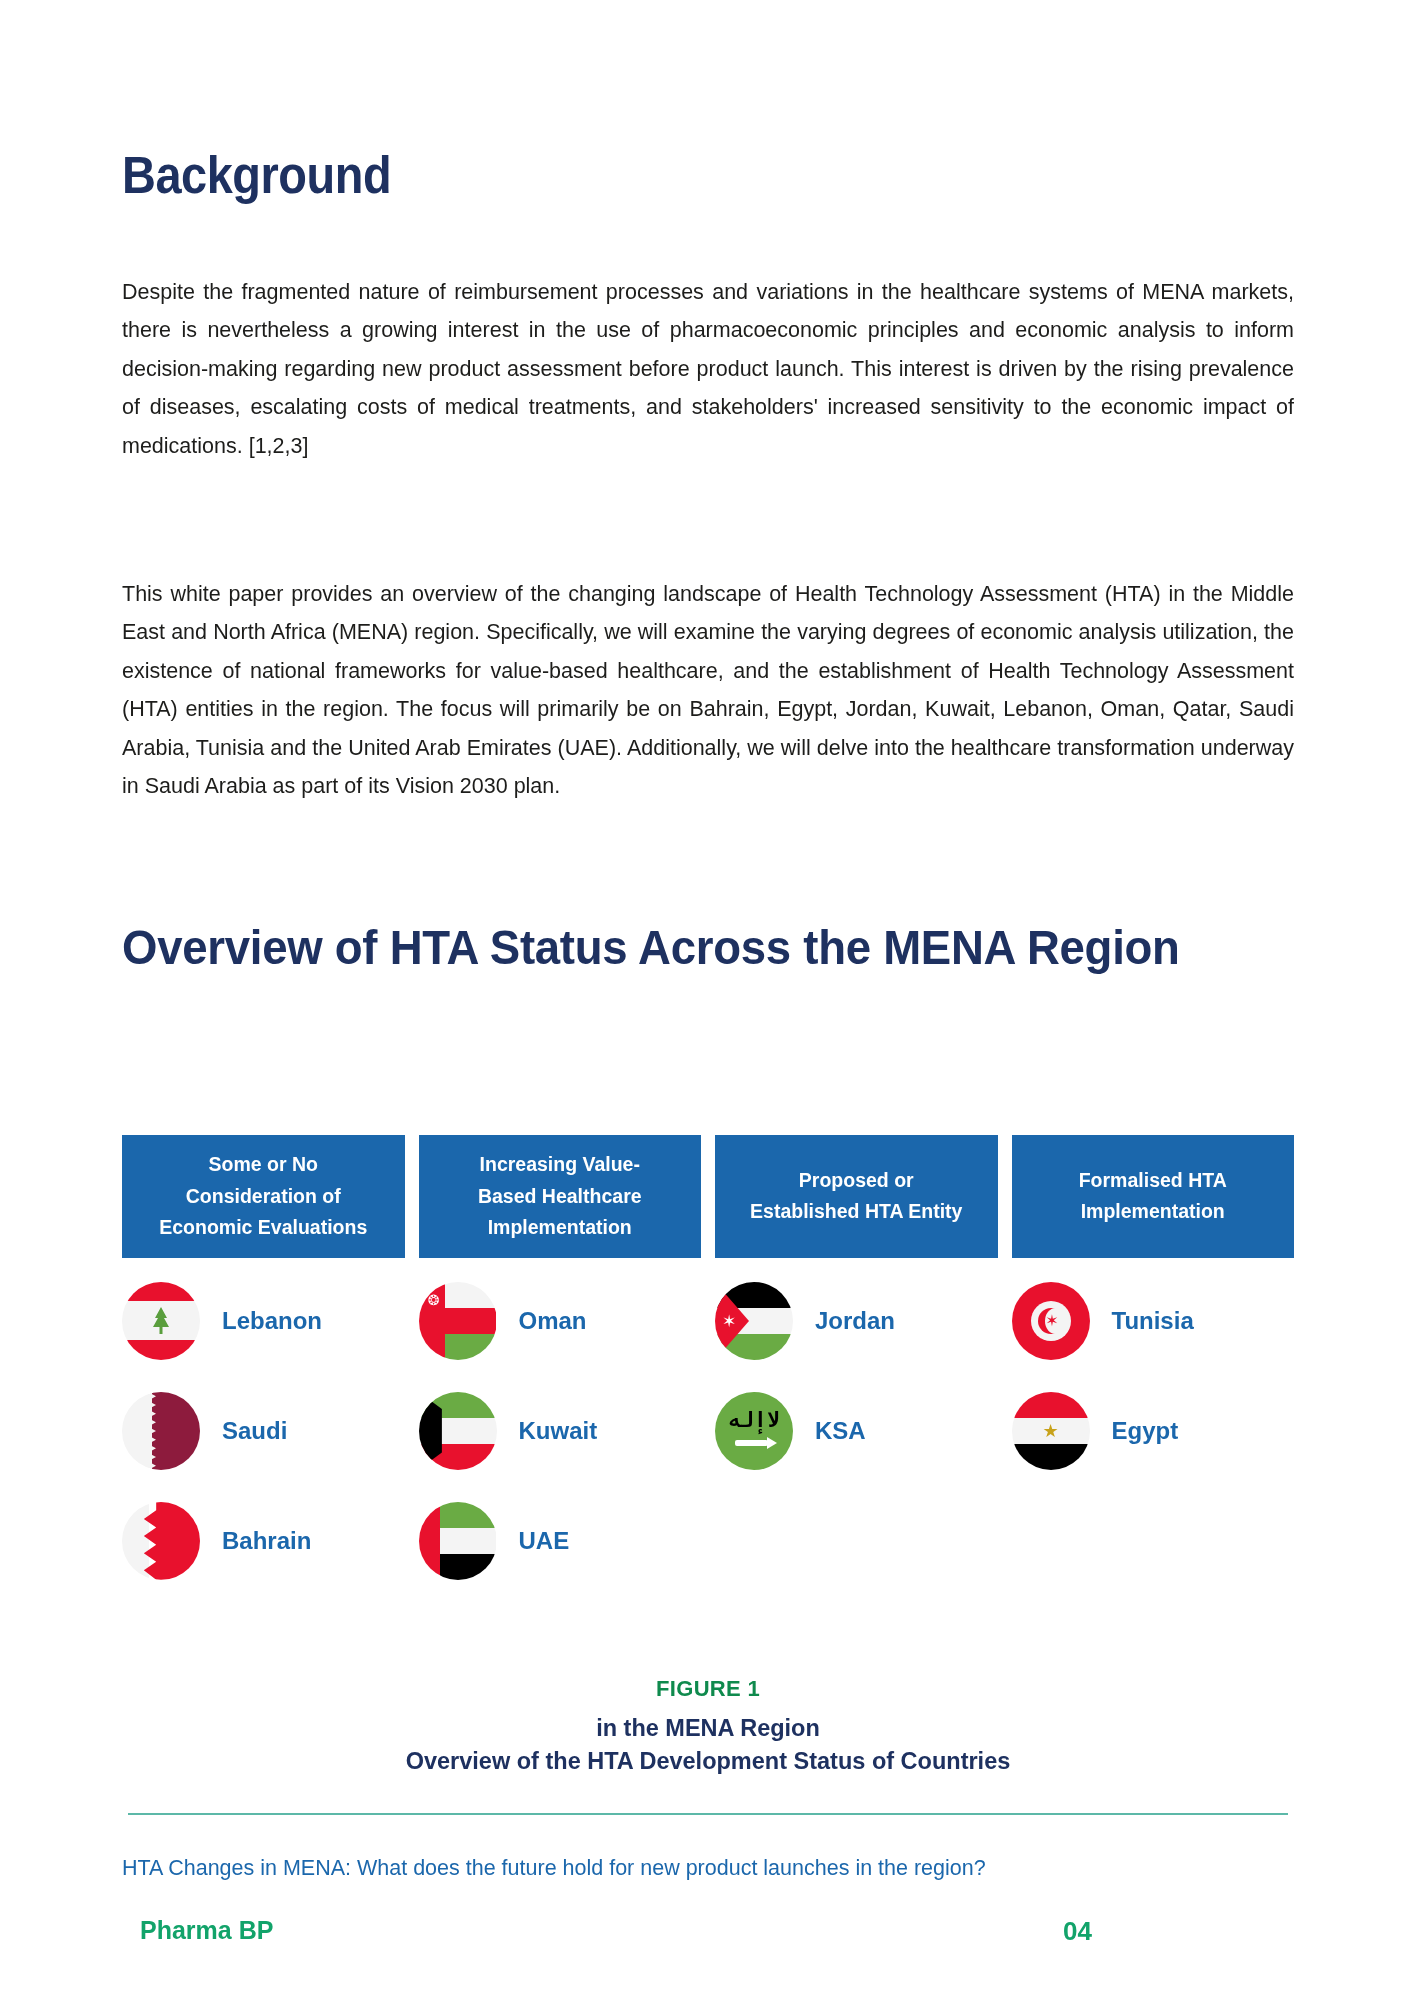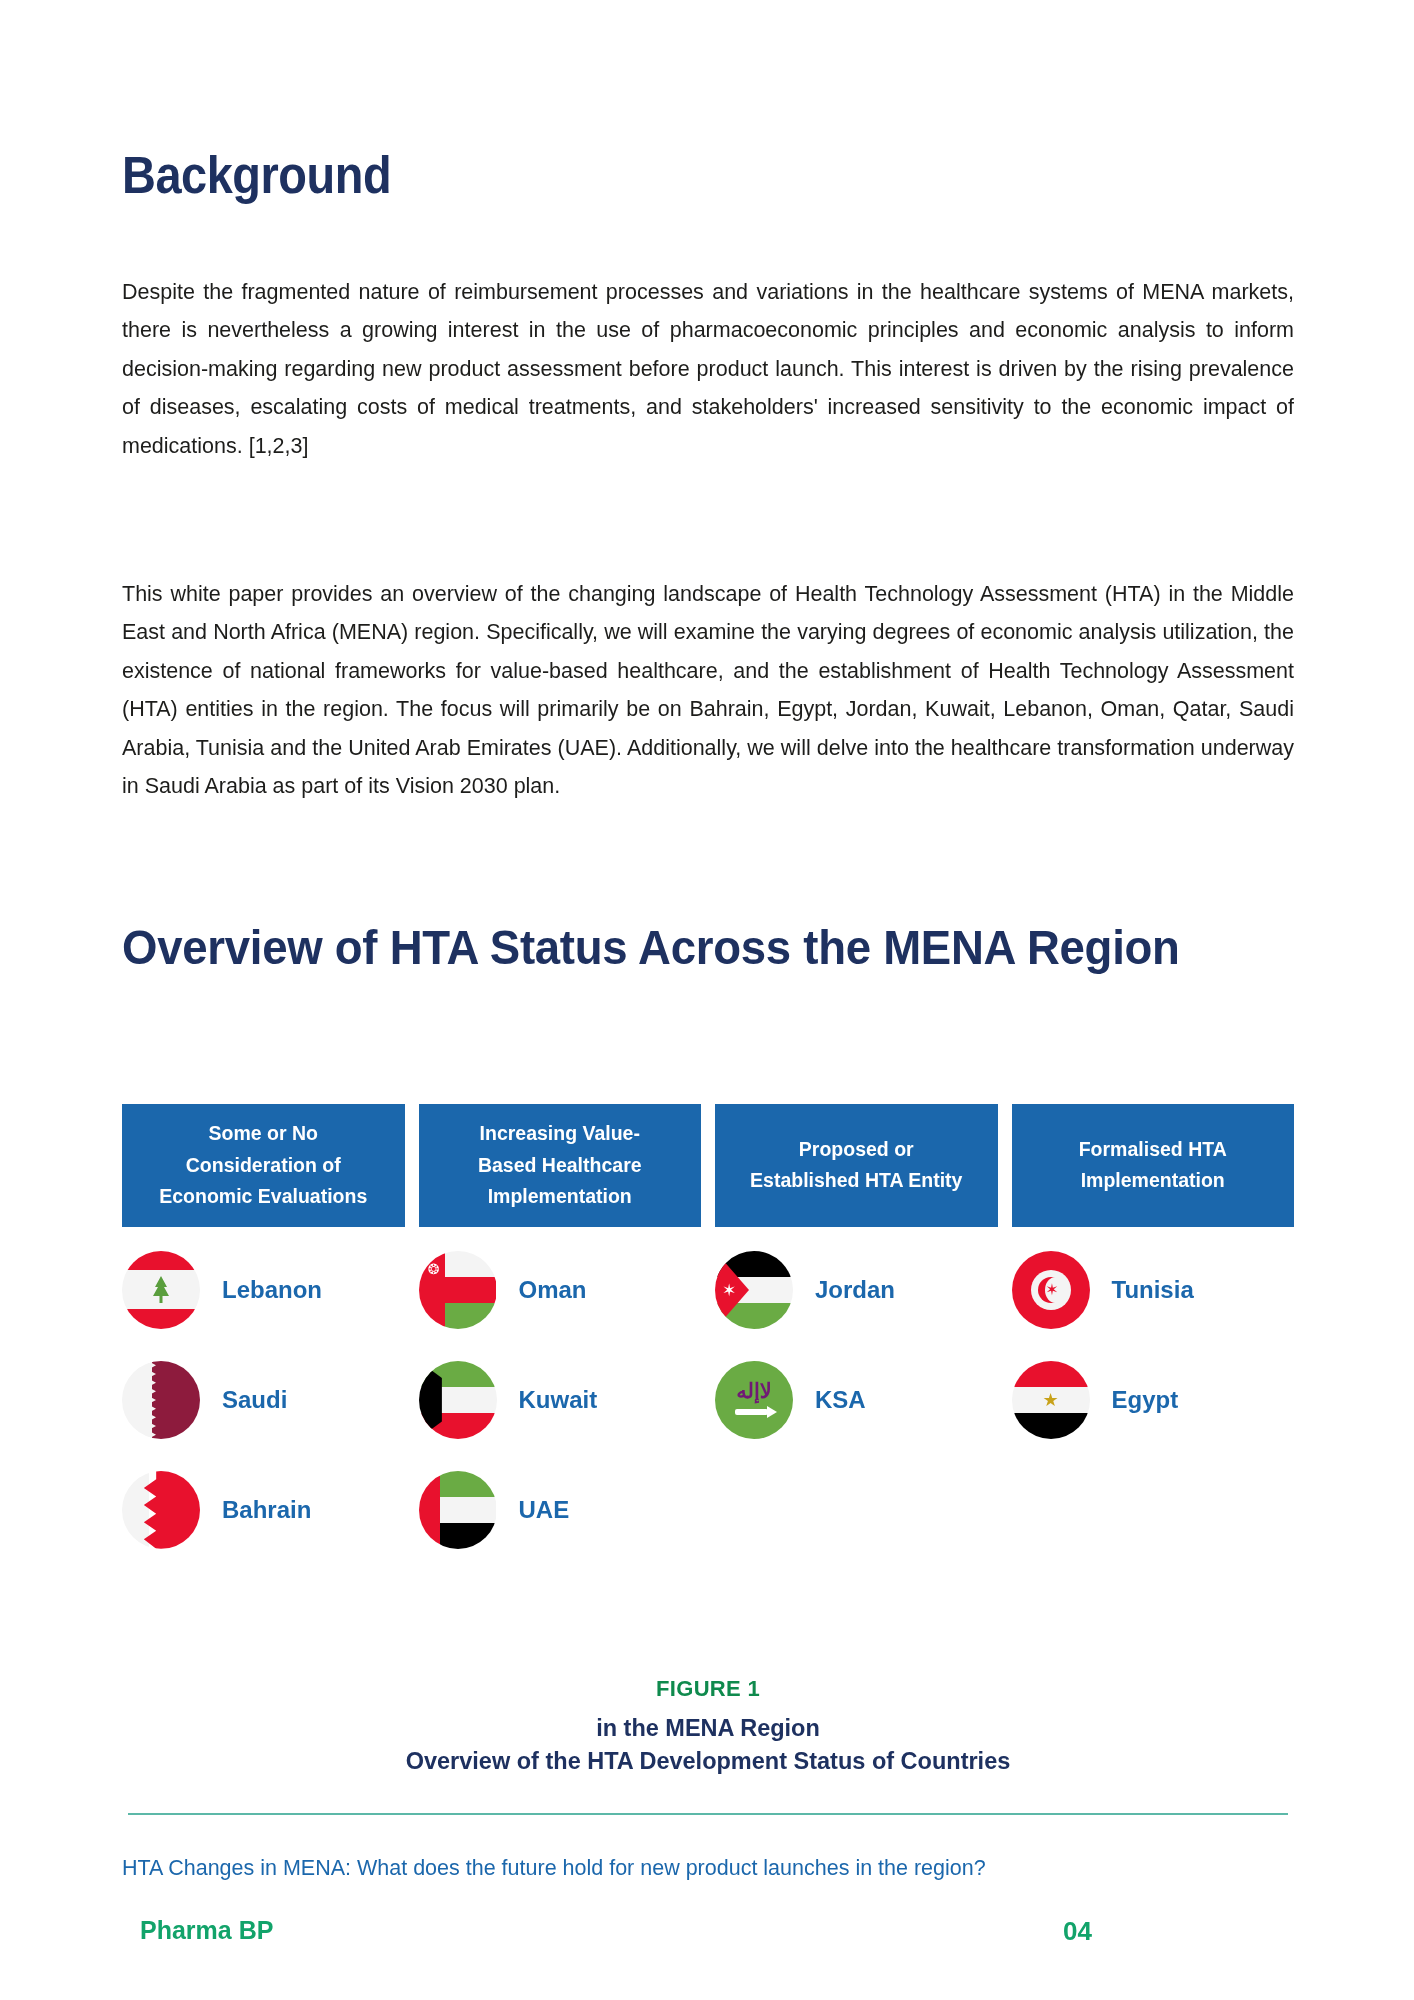--- a/index.html
+++ b/index.html
@@ -77,20 +77,21 @@
   
   .figure {
     position: absolute;
     left: 0;
     top: 1096px;
     width: 1172px;
   }
   .col-headers {
     display: flex;
     gap: 14px;
+    margin-top: 31px;
   }
   .col-header {
     flex: 1 1 0;
     background: #1b67ac;
     color: #ffffff;
     font-size: 19.5px;
     font-weight: 700;
     text-align: center;
     line-height: 1.62;
     padding: 14px 6px;
@@ -194,22 +195,22 @@
   .f-kuwait .s1 { top:0;      height:33.33%; background:#6aab44; }
   .f-kuwait .s2 { top:33.33%; height:33.34%; background:#f4f4f4; }
   .f-kuwait .s3 { top:66.67%; height:33.33%; background:#e8112d; }
   .f-kuwait .trap { position:absolute; left:0; top:0; width:30%; height:100%; background:#000000;
                     clip-path: polygon(0 0, 100% 22%, 100% 78%, 0 100%); }
 
   
   .f-ksa { background:#6aab44; }
   .f-ksa .script {
     position:absolute; left:50%; top:38%; transform:translate(-50%,-50%);
-    color:#701a75; font-size:21px; font-weight:700; line-height:1;
-    font-family: Liberation Sans, sans-serif;
+    color:#000000; font-size:21px; font-weight:700; line-height:1;
+    font-family: Liberation Mono, monospace;
   }
   .f-ksa .sword {
     position:absolute; left:26%; top:62%;
     width:42%; height:6px; background:#ffffff; border-radius:2px;
   }
   .f-ksa .sword::after{
     content:""; position:absolute; right:-9px; top:-3px;
     width:0;height:0;border-top:6px solid transparent;border-bottom:6px solid transparent;border-left:10px solid #ffffff;
   }
 

